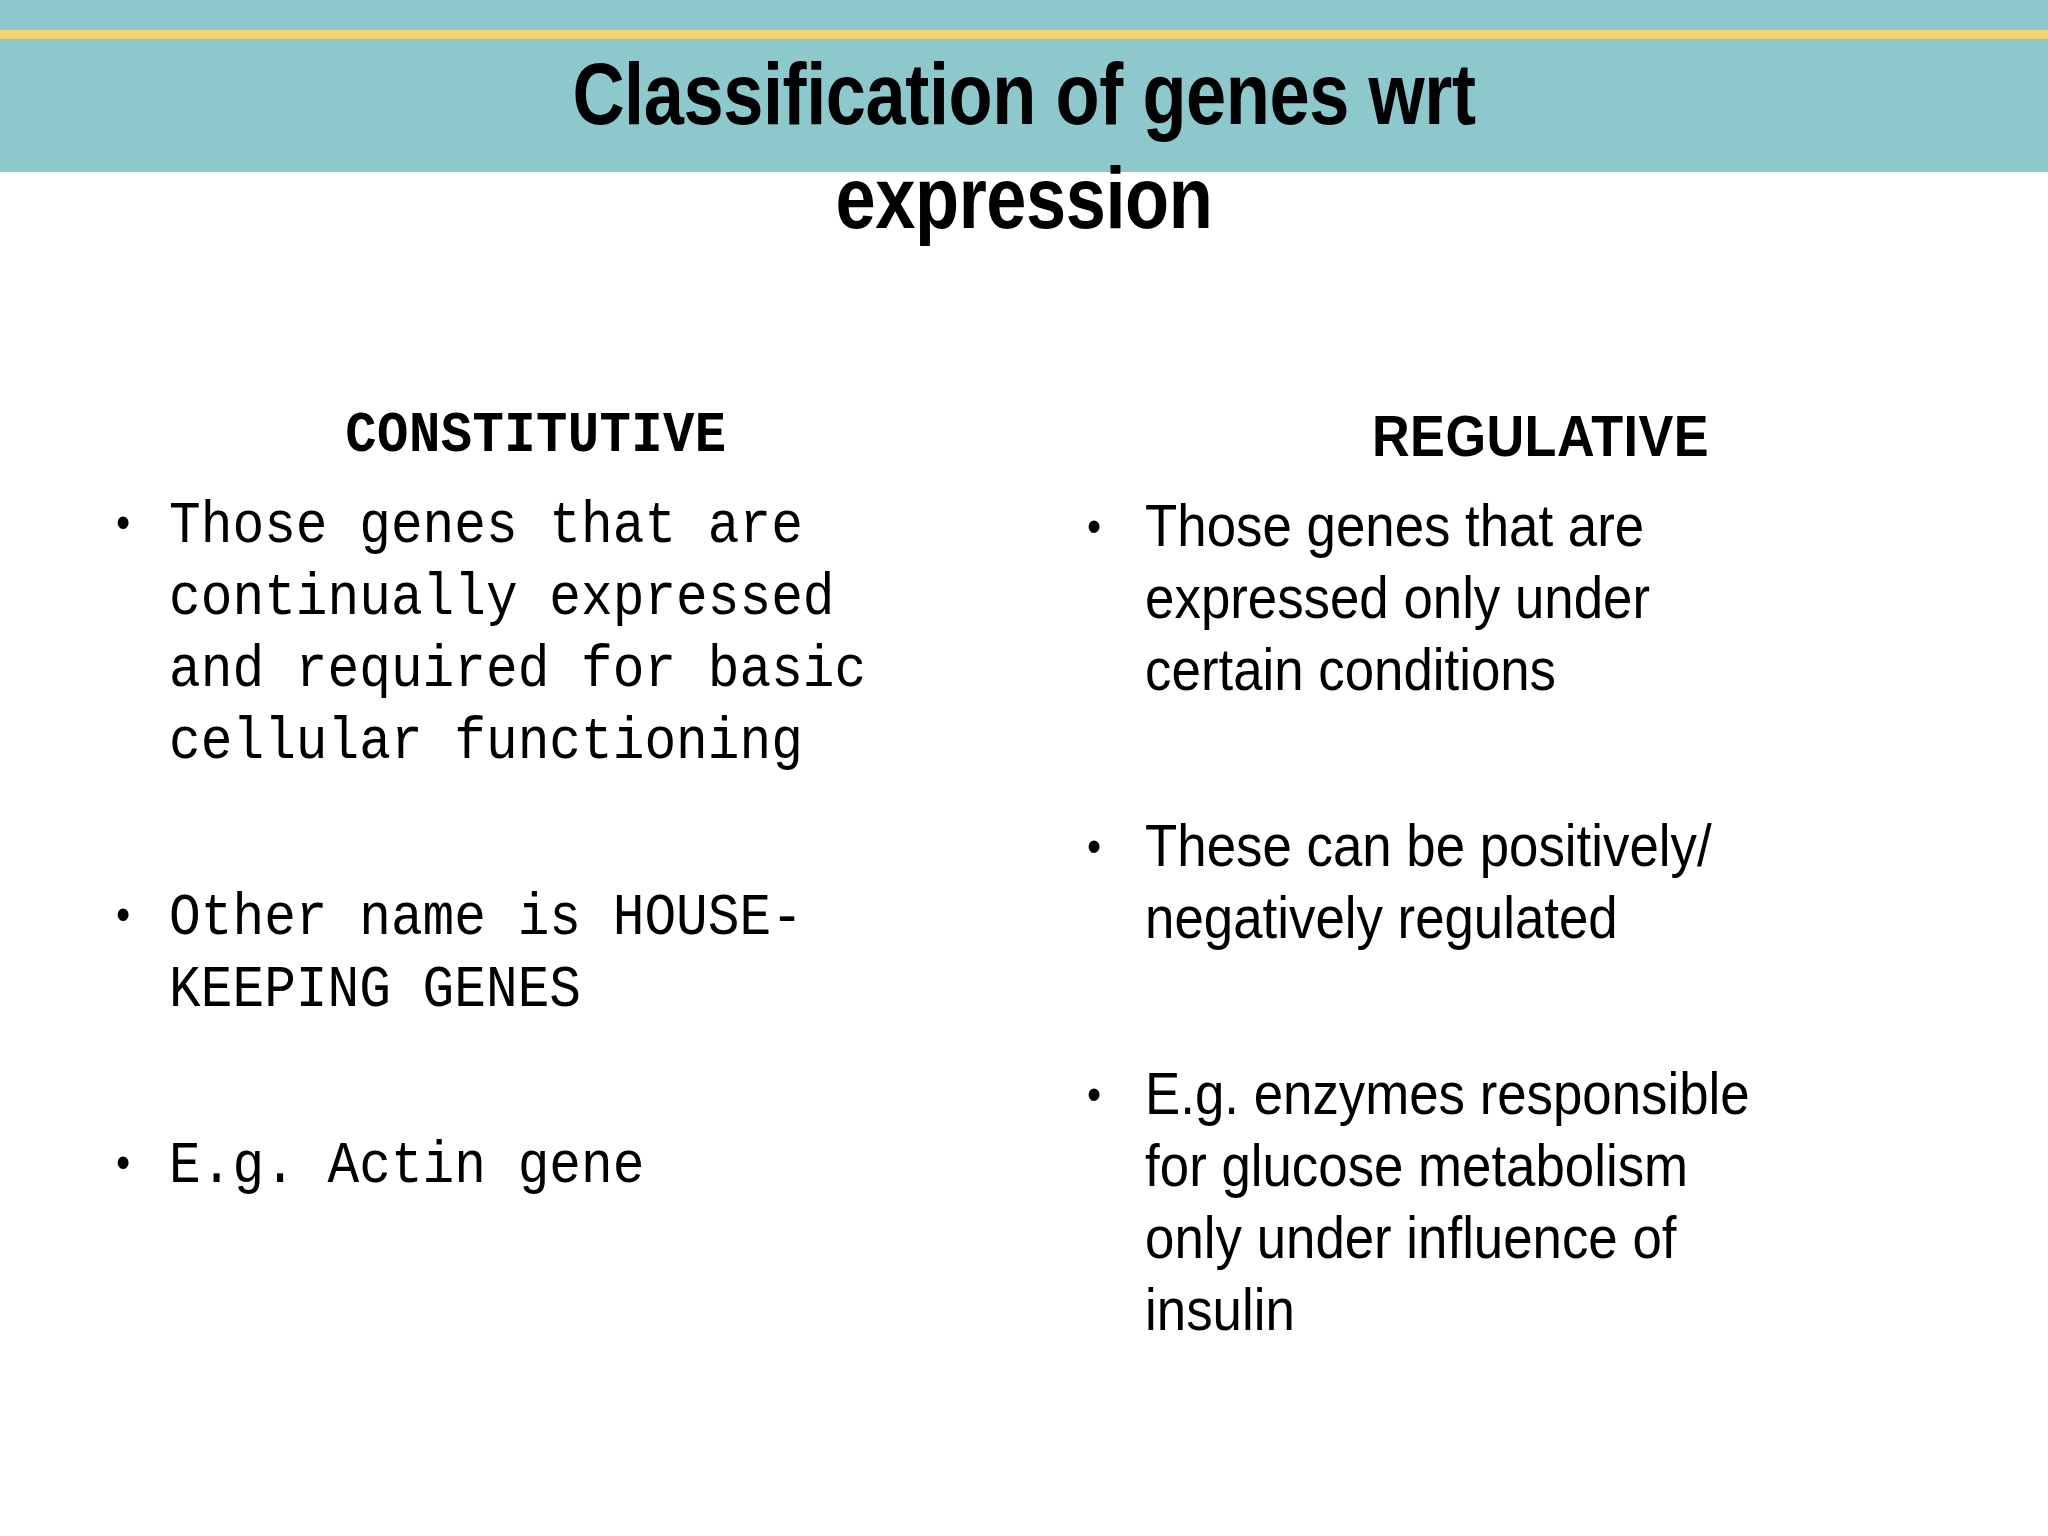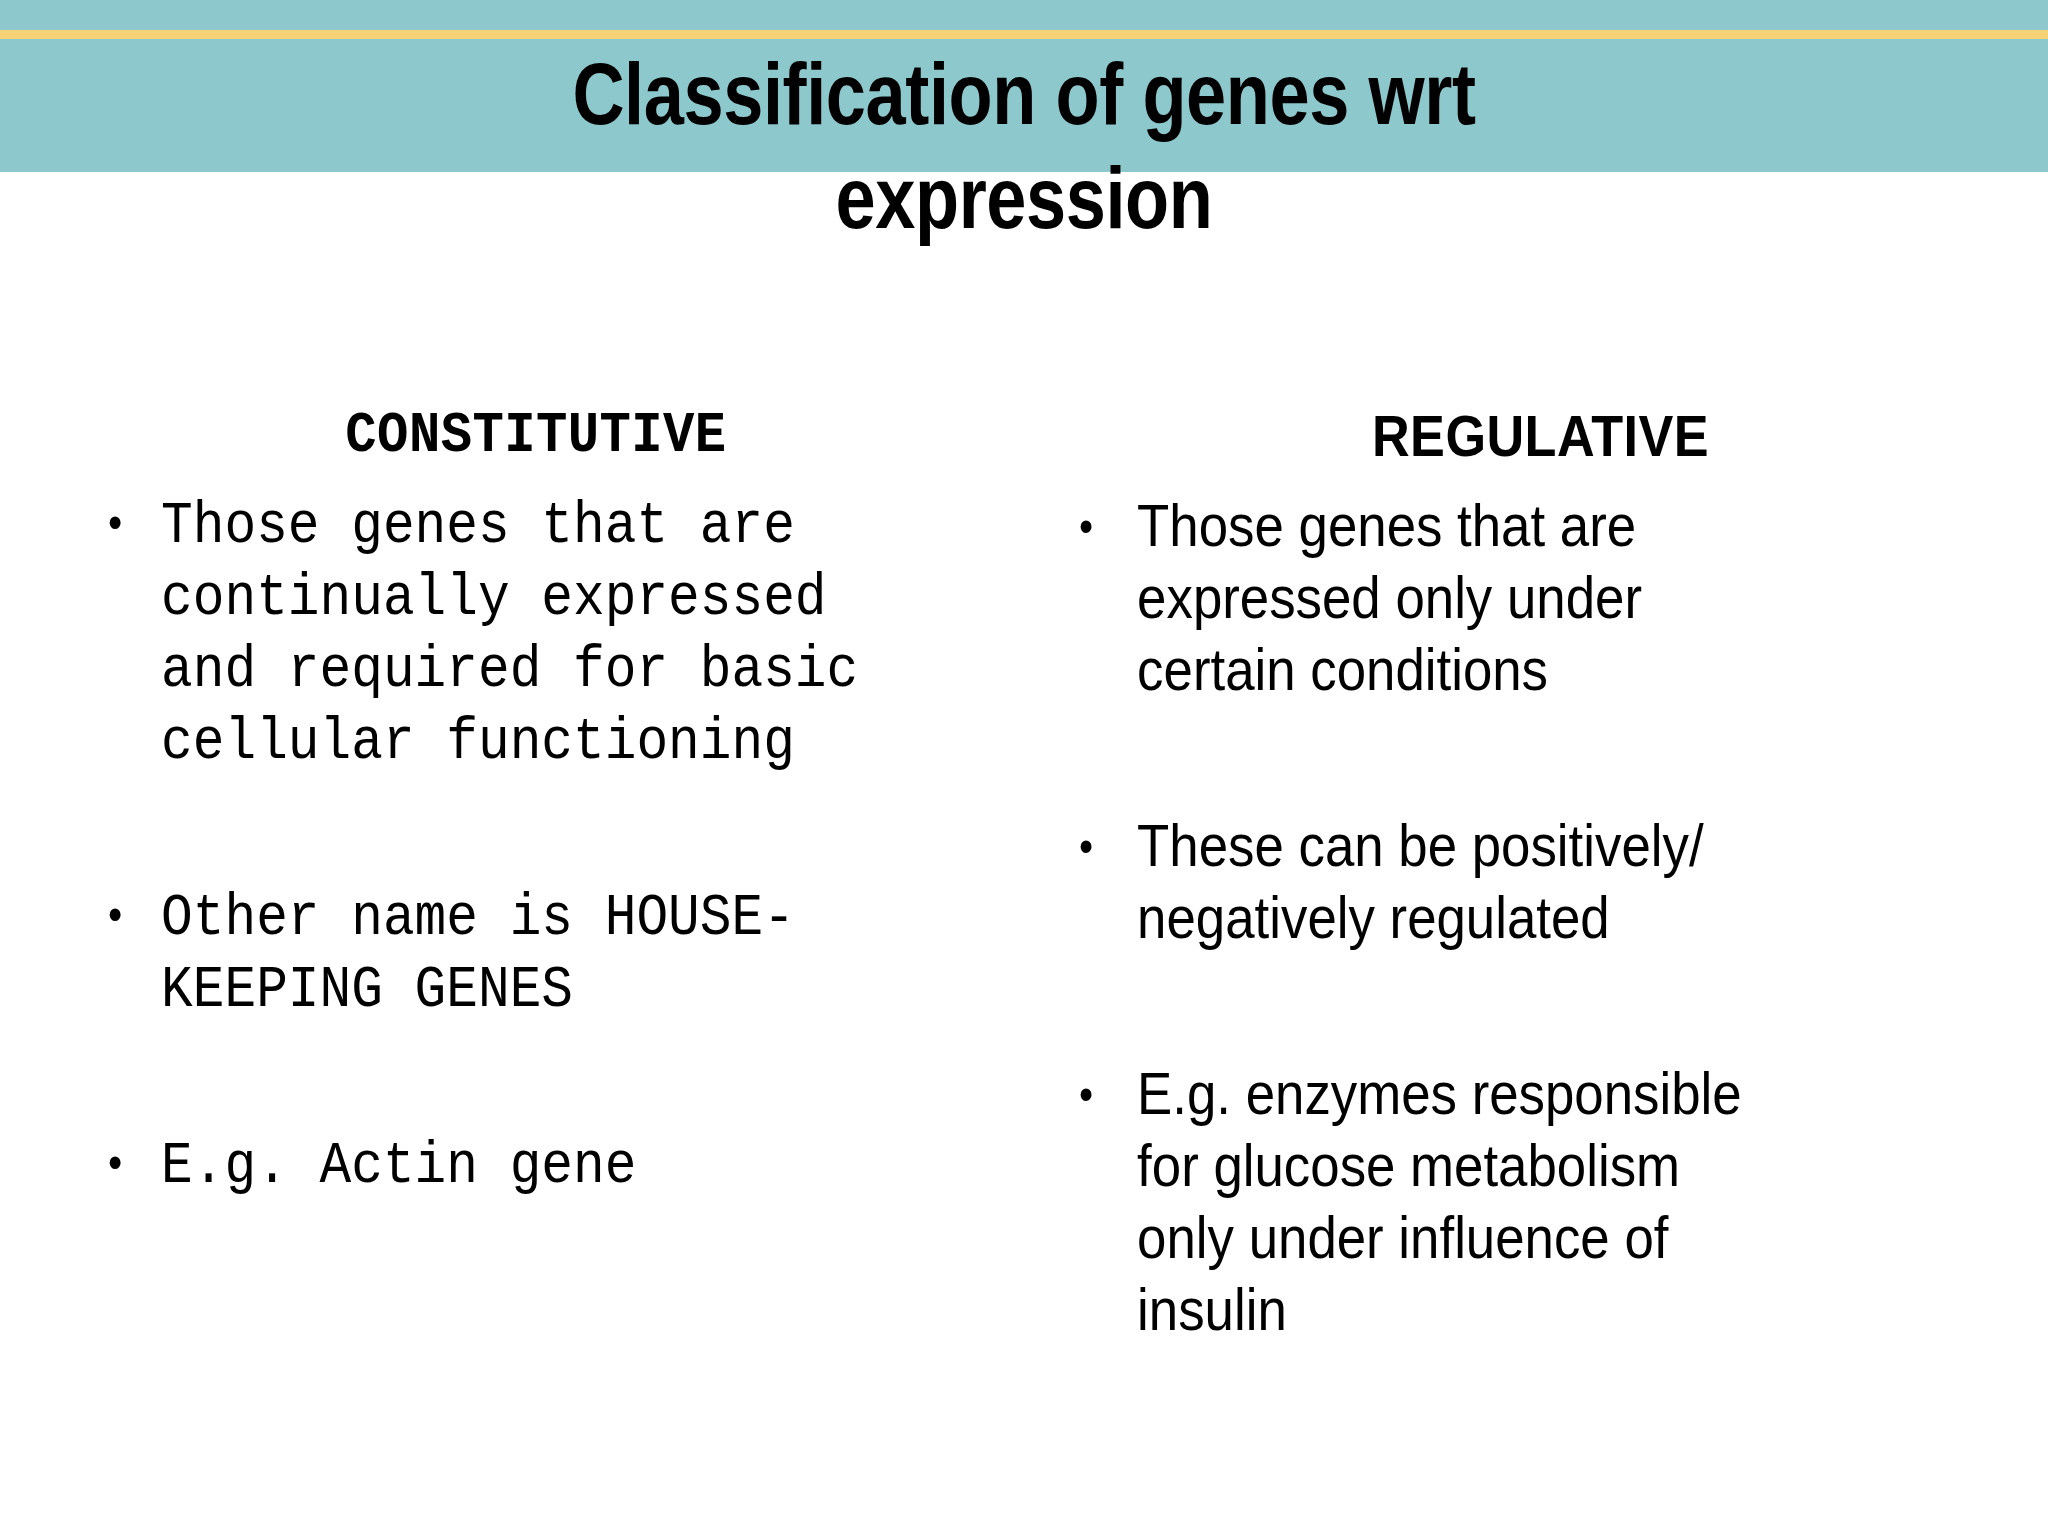--- a/index.html
+++ b/index.html
@@ -76,21 +76,21 @@
     color: #000000;
     letter-spacing: 0.5px;
     transform: scaleX(0.9);
     transform-origin: 50% 50%;
     margin: 0 0 22px 0;
   }
   #column-right .column-heading { padding-right: 70px; }
 
   .bullet-list {
     list-style: none;
-    margin: 0;
+    margin: 8px;
     padding: 0;
   }
   .bullet-item {
     position: relative;
     padding-left: 74px;
     font-size: 60px;
     line-height: 72px;
     color: #000000;
     white-space: pre-line;
     font-stretch: condensed;

